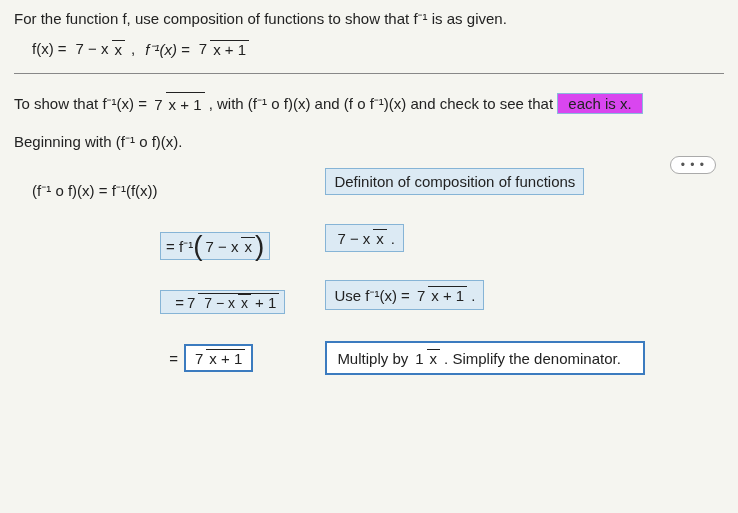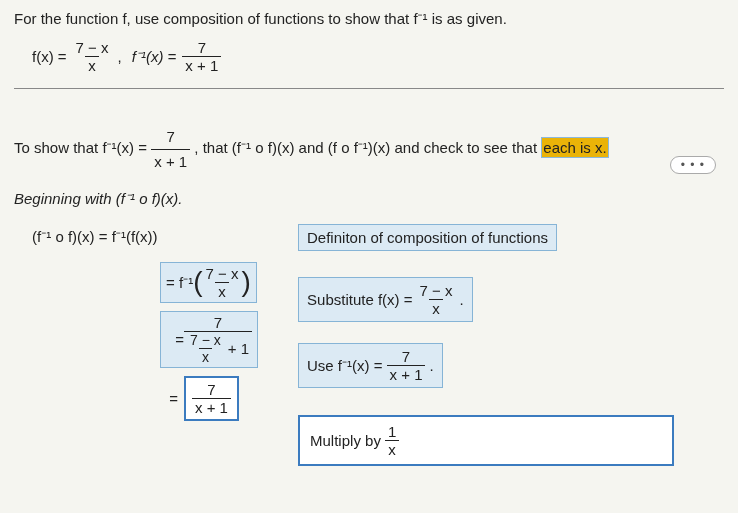--- a/index.html
+++ b/index.html
@@ -8,48 +8,48 @@
       height: 513px;
       font-family: Arial, sans-serif;
       font-size: 15px;
       color: #222;
       background: #f5f5f0;
       padding: 8px 14px;
       position: relative;
     }
     .prompt { margin-bottom: 4px; line-height: 1.5; }
     .eqrow { display: flex; align-items: center; gap: 6px; margin: 8px 0 14px 18px; }
-    .frac { display: inline-flex; flex-direction: column; align-items: center; vertical-align: middle; }
+    .frac { display: inline-flex; flex-direction: row; align-items: center; vertical-align: middle; }
     .frac .num { padding: 0 3px; }
     .frac .den { border-top: 1px solid #222; padding: 0 3px; }
     hr.divider { border: none; border-top: 1px solid #888; margin: 8px 0 14px 0; }
     .dots-btn {
       position: absolute;
       right: 22px;
       top: 156px;
       background: #fff;
       border: 1px solid #aaa;
       border-radius: 12px;
       padding: 1px 10px;
       font-size: 12px;
       letter-spacing: 1px;
       color: #555;
     }
-    .instruction { margin: 36px 0 14px 0; line-height: 1.6; }
-    .hl { background: #eab308; border: 1px solid #8bb8dc; padding: 1px 1px; }
-    .sub-head { margin: 12px 0 10px 0; font-style: italic; }
+    .instruction { margin: 18px 0 14px 0; line-height: 1.6; }
+    .hl { background: #d946ef; border: 1px solid #8bb8dc; padding: 1px 10px; }
+    .sub-head { margin: 12px 0 10px 0; }
     .work { display: flex; gap: 40px; margin-left: 18px; }
-    .left-col { display: flex; flex-direction: column; gap: 8px; }
+    .left-col { display: flex; flex-direction: column; gap: 20px; justify-content: flex-end; }
     .right-col { display: flex; flex-direction: column; gap: 21px; margin-top: 2px; }
     .line { display: flex; align-items: center; gap: 6px; min-height: 36px; }
     .eq { width: 18px; text-align: right; }
     .boxed { background: #dceaf4; border: 1px solid #86b4d6; padding: 2px 5px; display: inline-flex; align-items: center; }
     .answer-box { background: #fff; border: 2px solid #3b7bbf; padding: 3px 6px; display: inline-flex; align-items: center; }
     .reason { background: #dceaf4; border: 1px solid #86b4d6; padding: 4px 8px; display: inline-flex; align-items: center; gap: 4px; }
-    .reason-final { background: #fff; border: 2px solid #3b7bbf; padding: 6px 10px; display: inline-flex; align-items: center; gap: 4px; width: 376px; }
+    .reason-final { background: #fff; border: 2px solid #3b7bbf; padding: 6px 10px; display: inline-flex; align-items: center; gap: 4px; width: 320px; }
     .paren-big { font-size: 28px; line-height: 0.8; font-weight: 100; }
     .nested-frac .frac .den .frac .num,
     .nested-frac .frac .den .frac .den { font-size: 14px; }
     .spacer-lhs { width: 122px; display: inline-block; }
   </style>
 </head>
 <body>
 
 <div class="prompt">For the function f, use composition of functions to show that f⁻¹ is as given.</div>
 
@@ -70,21 +70,21 @@
 <hr class="divider">
 
 <button class="dots-btn">• • •</button>
 
 <div class="instruction">
   <span>To show that f⁻¹(x) =</span>
   <span class="frac" style="vertical-align:middle;">
     <span class="num">7</span>
     <span class="den">x + 1</span>
   </span>
-  <span>, that</span>
+  <span>, with</span>
   <span>(f⁻¹ o f)(x)</span>
   <span>and</span>
   <span>(f o f⁻¹)(x)</span>
   <span>and check to see that</span>
   <span class="hl">each is x.</span>
 </div>
 
 <div class="sub-head">Beginning with (f⁻¹ o f)(x).</div>
 
 <div class="work">
@@ -138,21 +138,20 @@
   </div>
 
   <div class="right-col">
 
     <div class="line">
       <span class="reason">Definiton of composition of functions</span>
     </div>
 
     <div class="line">
       <span class="reason">
-        <span>Substitute f(x) =</span>
         <span class="frac">
           <span class="num">7 − x</span>
           <span class="den">x</span>
         </span>
         <span>.</span>
       </span>
     </div>
 
     <div class="line" style="margin-top:0;">
       <span class="reason">
@@ -165,17 +164,18 @@
       </span>
     </div>
 
     <div class="line" style="margin-top:6px;">
       <span class="reason-final">
         <span>Multiply by</span>
         <span class="frac">
           <span class="num">1</span>
           <span class="den">x</span>
         </span>
+        <span>. Simplify the denominator.</span>
       </span>
     </div>
 
   </div>
 </div>
 
 </body></html>

